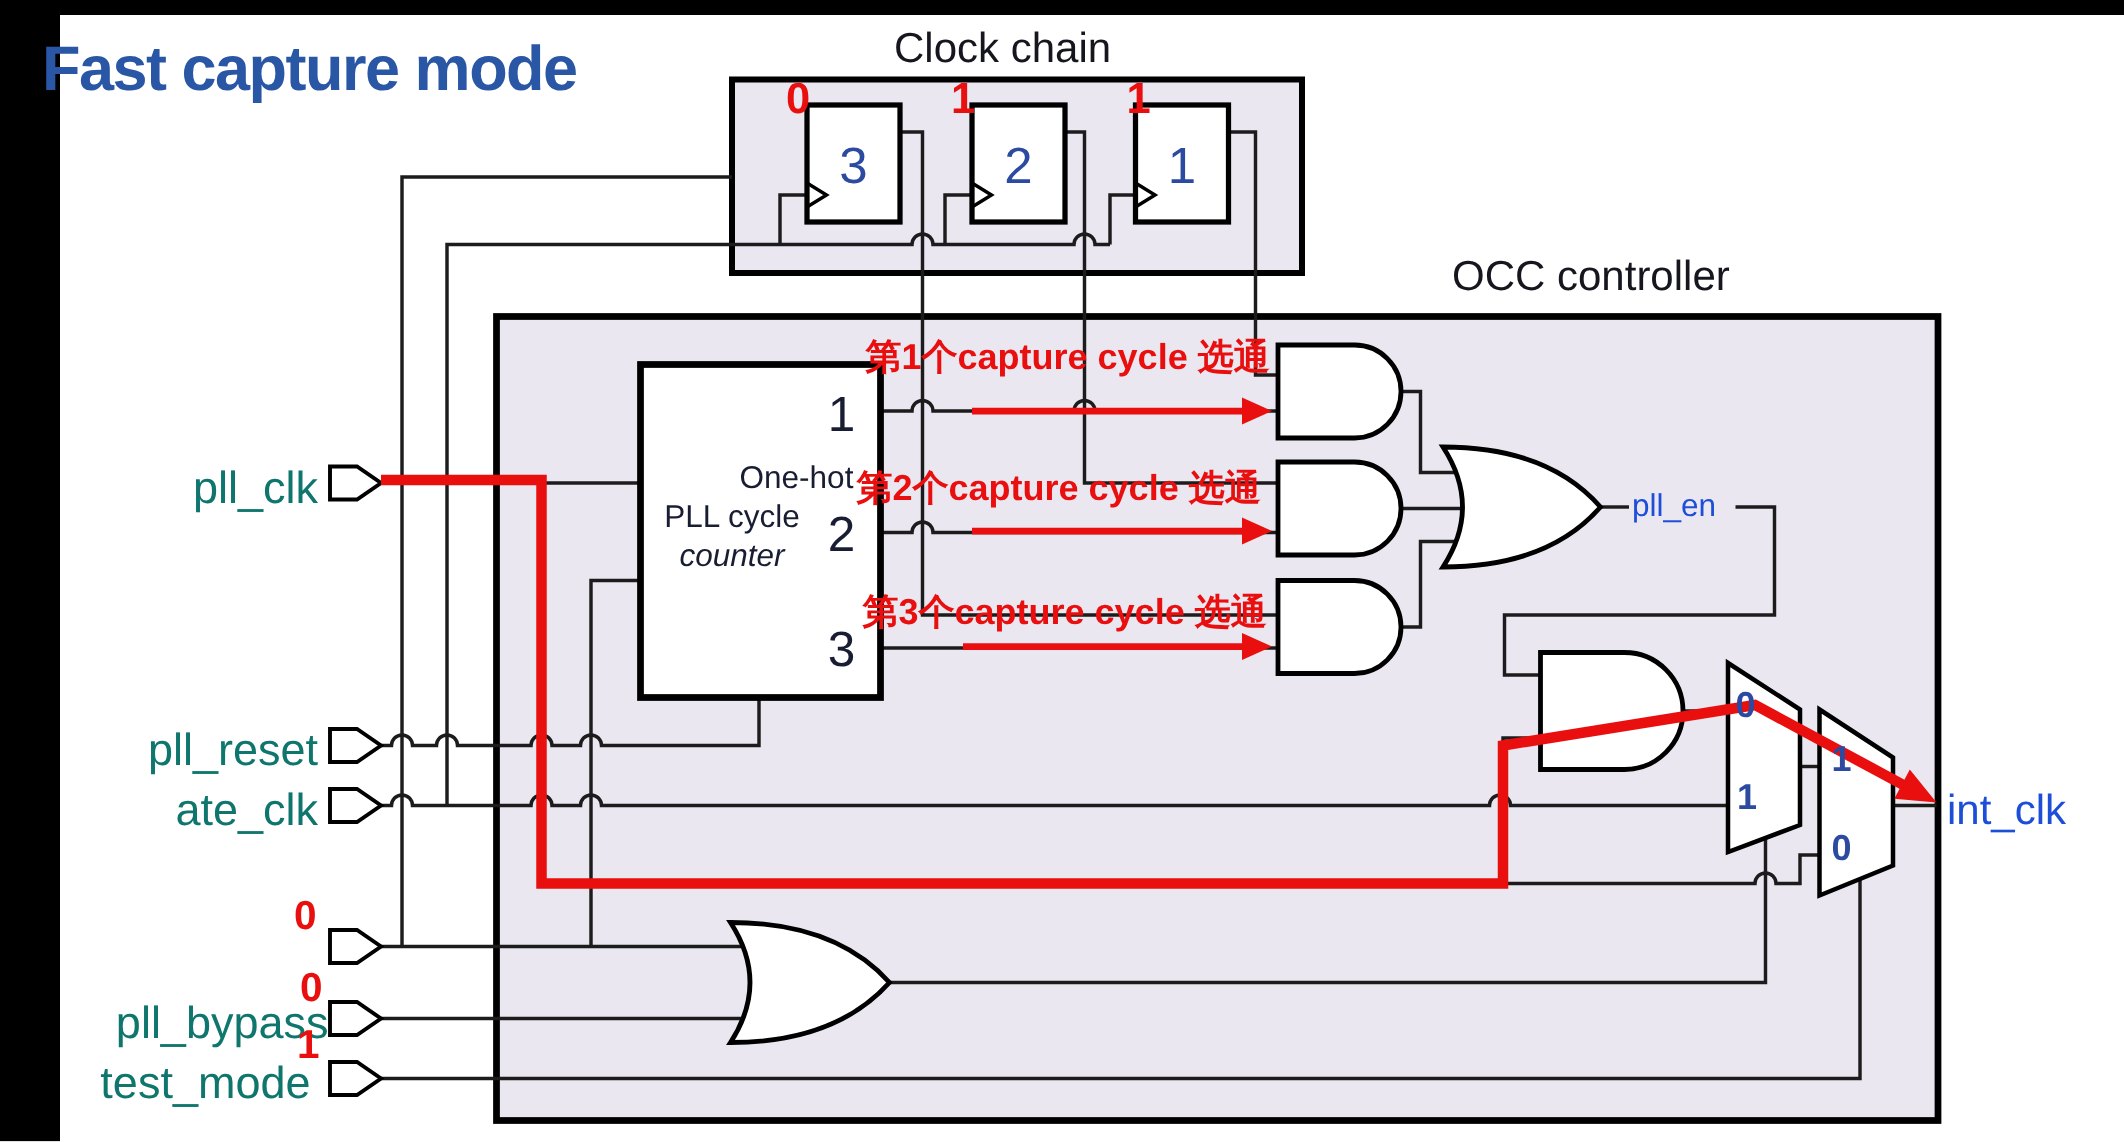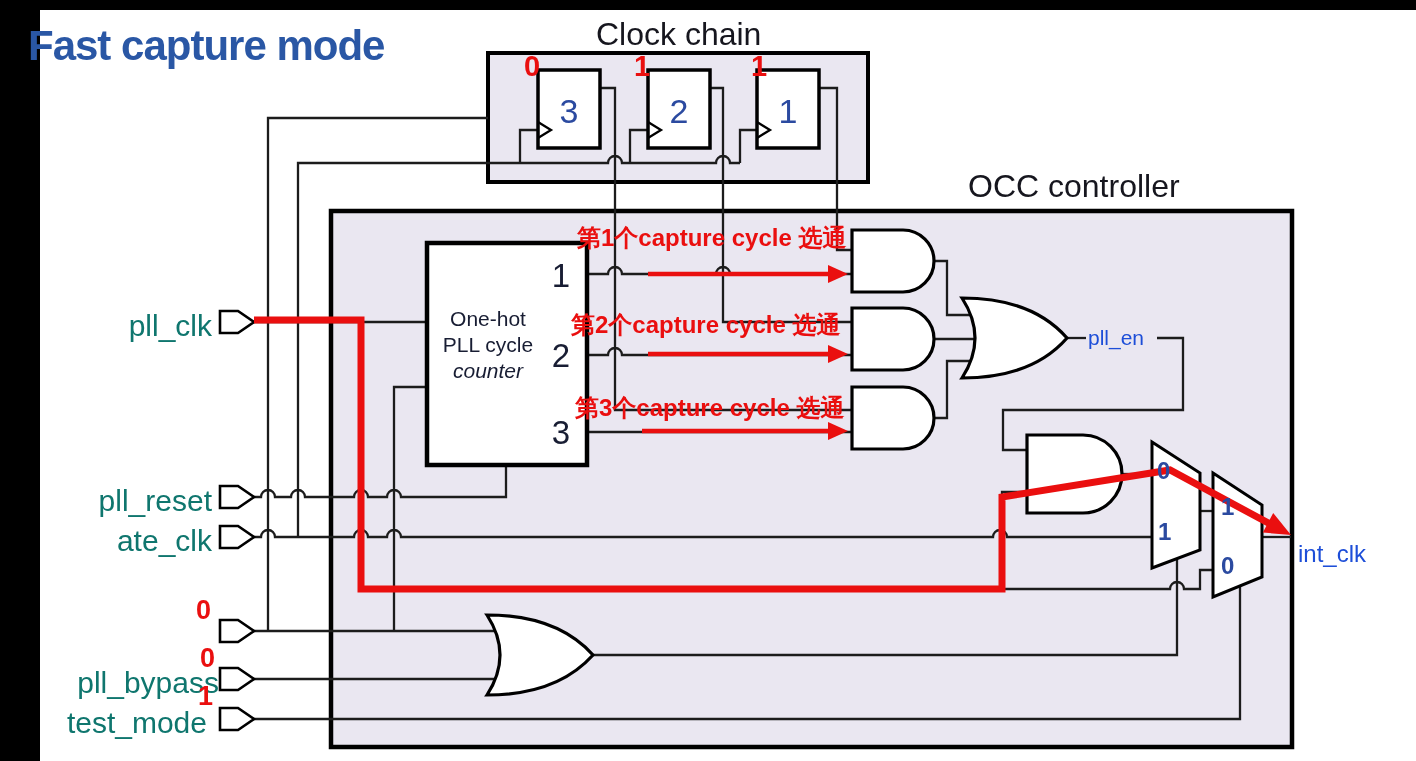--- a/index.html
+++ b/index.html
@@ -4,21 +4,21 @@
 <style>
   html,body{margin:0;padding:0;background:#ffffff;}
   #stage{position:relative;width:1416px;height:761px;background:#ffffff;overflow:hidden;
          font-family:"Liberation Sans","DejaVu Sans",sans-serif;}
   .bar{position:absolute;background:#000;}
   #bar-left{left:0;top:0;width:40px;height:761px;}
   #bar-top{left:0;top:0;width:1416px;height:10px;}
   svg{position:absolute;left:0;top:0;}
   .txt{position:absolute;white-space:nowrap;z-index:10;}
   .title{font-size:42px;font-weight:700;color:#2a57a5;letter-spacing:-1px;text-align:center;}
-  .boxlbl{font-size:32px;color:#16161e;}
+  .boxlbl{font-size:28px;color:#16161e;}
   .cnt{font-size:21px;color:#181d33;width:118px;text-align:center;}
   .cntd{font-size:33px;color:#181d33;width:26px;text-align:center;}
   .ffd{font-size:34px;color:#2b4aa0;width:30px;text-align:center;}
   .muxd{font-size:24px;font-weight:600;color:#2b4aa0;}
   .net{font-size:21px;color:#1d4ed8;}
   .port{font-size:30px;font-weight:400;color:#0f766e;text-align:right;width:167px;}
   .red{color:#ea0f0f;font-weight:700;}
   .redbit{font-size:29px;}
   .ann{font-size:24px;text-align:right;}
 </style>
@@ -105,36 +105,36 @@
       <polygon points="0,0 -20,-9 -20,9" transform="translate(848,354)" fill="#ea0f0f"></polygon>
       <path d="M 642 431 H 830" stroke="#ea0f0f" stroke-width="4.5"></path>
       <polygon points="0,0 -20,-9 -20,9" transform="translate(848,431)" fill="#ea0f0f"></polygon>
     </g>
   </svg>
 
   <div class="txt title" style="left:28px;top:22px;">Fast capture mode</div>
   <div class="txt boxlbl" style="left:596px;top:16px;">Clock chain</div>
   <div class="txt boxlbl" style="left:958px;top:168px;margin-left:10px;">OCC controller</div>
 
-  <div class="txt cnt" style="left:429px;top:307px;">One-hot</div>
+  <div class="txt cnt" style="left:429px;top:307px;padding-left:43px;">One-hot</div>
   <div class="txt cnt" style="left:429px;top:333px;">PLL cycle</div>
   <div class="txt cnt" style="left:429px;top:359px;font-style:italic;">counter</div>
   <div class="txt cntd" style="left:548px;top:257px;">1</div>
   <div class="txt cntd" style="left:548px;top:337px;">2</div>
   <div class="txt cntd" style="left:548px;top:414px;">3</div>
 
   <div class="txt ffd" style="left:554px;top:92px;">3</div>
   <div class="txt ffd" style="left:664px;top:92px;">2</div>
   <div class="txt ffd" style="left:773px;top:92px;">1</div>
   <div class="txt red redbit" style="left:524px;top:50px;">0</div>
   <div class="txt red redbit" style="left:634px;top:50px;">1</div>
   <div class="txt red redbit" style="left:751px;top:50px;">1</div>
 
   <div class="txt net" style="left:1088px;top:326px;">pll_en</div>
-  <div class="txt net" style="left:1298px;top:540px;font-size:24px;">int_clk</div>
+  <div class="txt net" style="left:1298px;top:524px;font-size:28px;">int_clk</div>
 
   <div class="txt muxd" style="left:1157px;top:457px;">0</div>
   <div class="txt muxd" style="left:1158px;top:518px;">1</div>
   <div class="txt muxd" style="left:1221px;top:493px;">1</div>
   <div class="txt muxd" style="left:1221px;top:552px;">0</div>
 
   <div class="txt port" style="left:45px;top:309px;">pll_clk</div>
   <div class="txt port" style="left:45px;top:484px;">pll_reset</div>
   <div class="txt port" style="left:45px;top:524px;">ate_clk</div>
   <div class="txt port" style="left:52px;top:666px;">pll_bypass</div>

